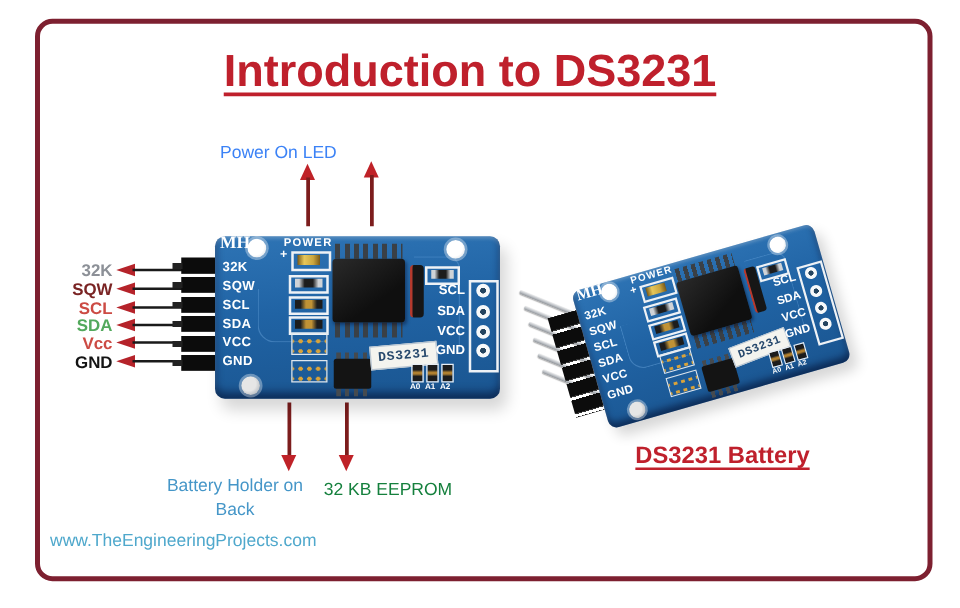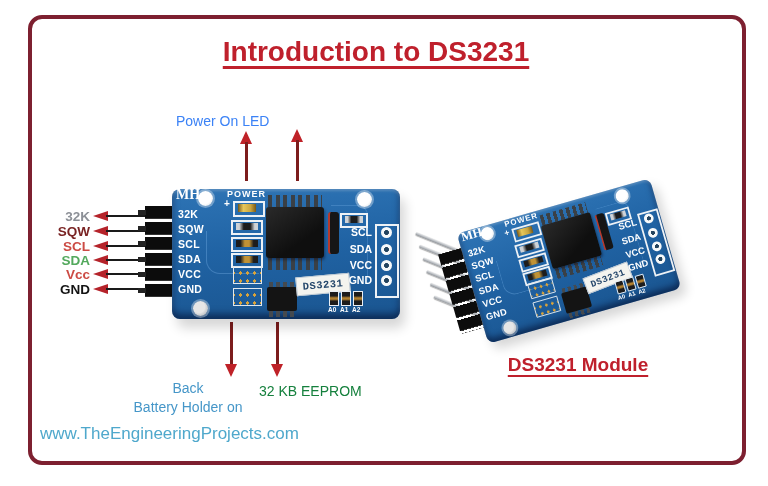--- a/index.html
+++ b/index.html
@@ -5,26 +5,26 @@
   html,body{margin:0;padding:0;background:#fff;}
   .canvas{position:relative;width:768px;height:486px;background:#fff;overflow:hidden;
           font-family:"Liberation Sans",sans-serif;}
 
   
   .frame{position:absolute;left:28px;top:15px;width:710px;height:442px;
          border:4px solid #7d2030;border-radius:14px;}
 
   
   .title{position:absolute;left:376px;top:36px;transform:translateX(-50%);
-         font-size:28px;font-weight:bold;color:#bf202c;white-space:nowrap;
+         font-size:36px;font-weight:bold;color:#bf202c;white-space:nowrap;
          text-decoration:underline;text-decoration-thickness:2.5px;text-underline-offset:5px;}
   .caption{position:absolute;left:578px;top:354px;transform:translateX(-50%);
          font-size:19px;font-weight:bold;color:#bf202c;white-space:nowrap;
          text-decoration:underline;text-decoration-thickness:2px;text-underline-offset:4px;}
-  .site{position:absolute;left:40px;top:424px;font-size:17px;color:#4fa8cc;}
+  .site{position:absolute;left:40px;top:424px;font-size:14px;color:#4fa8cc;}
 
   
   .ann{position:absolute;font-size:14px;white-space:nowrap;}
   .ann-power{left:176px;top:113px;color:#3b82f6;}
   .ann-rtc{left:268px;top:111px;color:#f0c11e;}
   .ann-batt{left:130px;top:379px;width:116px;text-align:center;color:#4596c8;line-height:1.35;}
   .ann-eeprom{left:259px;top:383px;color:#15803d;}
 
   
   .varr{position:absolute;width:13px;}
@@ -236,22 +236,22 @@
 
   <div class="varr darr arr-batt">
       <div class="shaft"></div>
       <div class="tip"></div>
     </div>
   <div class="varr darr arr-eep">
       <div class="shaft"></div>
       <div class="tip"></div>
     </div>
   <div class="ann ann-batt">
+    <div>Battery Holder on</div>
     <div>Back</div>
-    <div>Battery Holder on</div>
   </div>
   <div class="ann ann-eeprom">32 KB EEPROM</div>
 
   <div class="right-wrap">
     <div class="spin sp1"></div>
     <div class="spin sp2"></div>
     <div class="spin sp3"></div>
     <div class="spin sp4"></div>
     <div class="spin sp5"></div>
     <div class="spin sp6"></div>
@@ -309,17 +309,17 @@
       <span class="rlbl rl4">GND</span>
       <div class="jcomp jc1"></div>
       <div class="jcomp jc2"></div>
       <div class="jcomp jc3"></div>
       <span class="jlbl jl1">A0</span>
       <span class="jlbl jl2">A1</span>
       <span class="jlbl jl3">A2</span>
     </div>
   </div>
 
-  <div class="caption">DS3231 Module</div>
+  <div class="caption">DS3231 Battery</div>
 
   <div class="site">www.TheEngineeringProjects.com</div>
 
 </div>
 
 </body></html>

